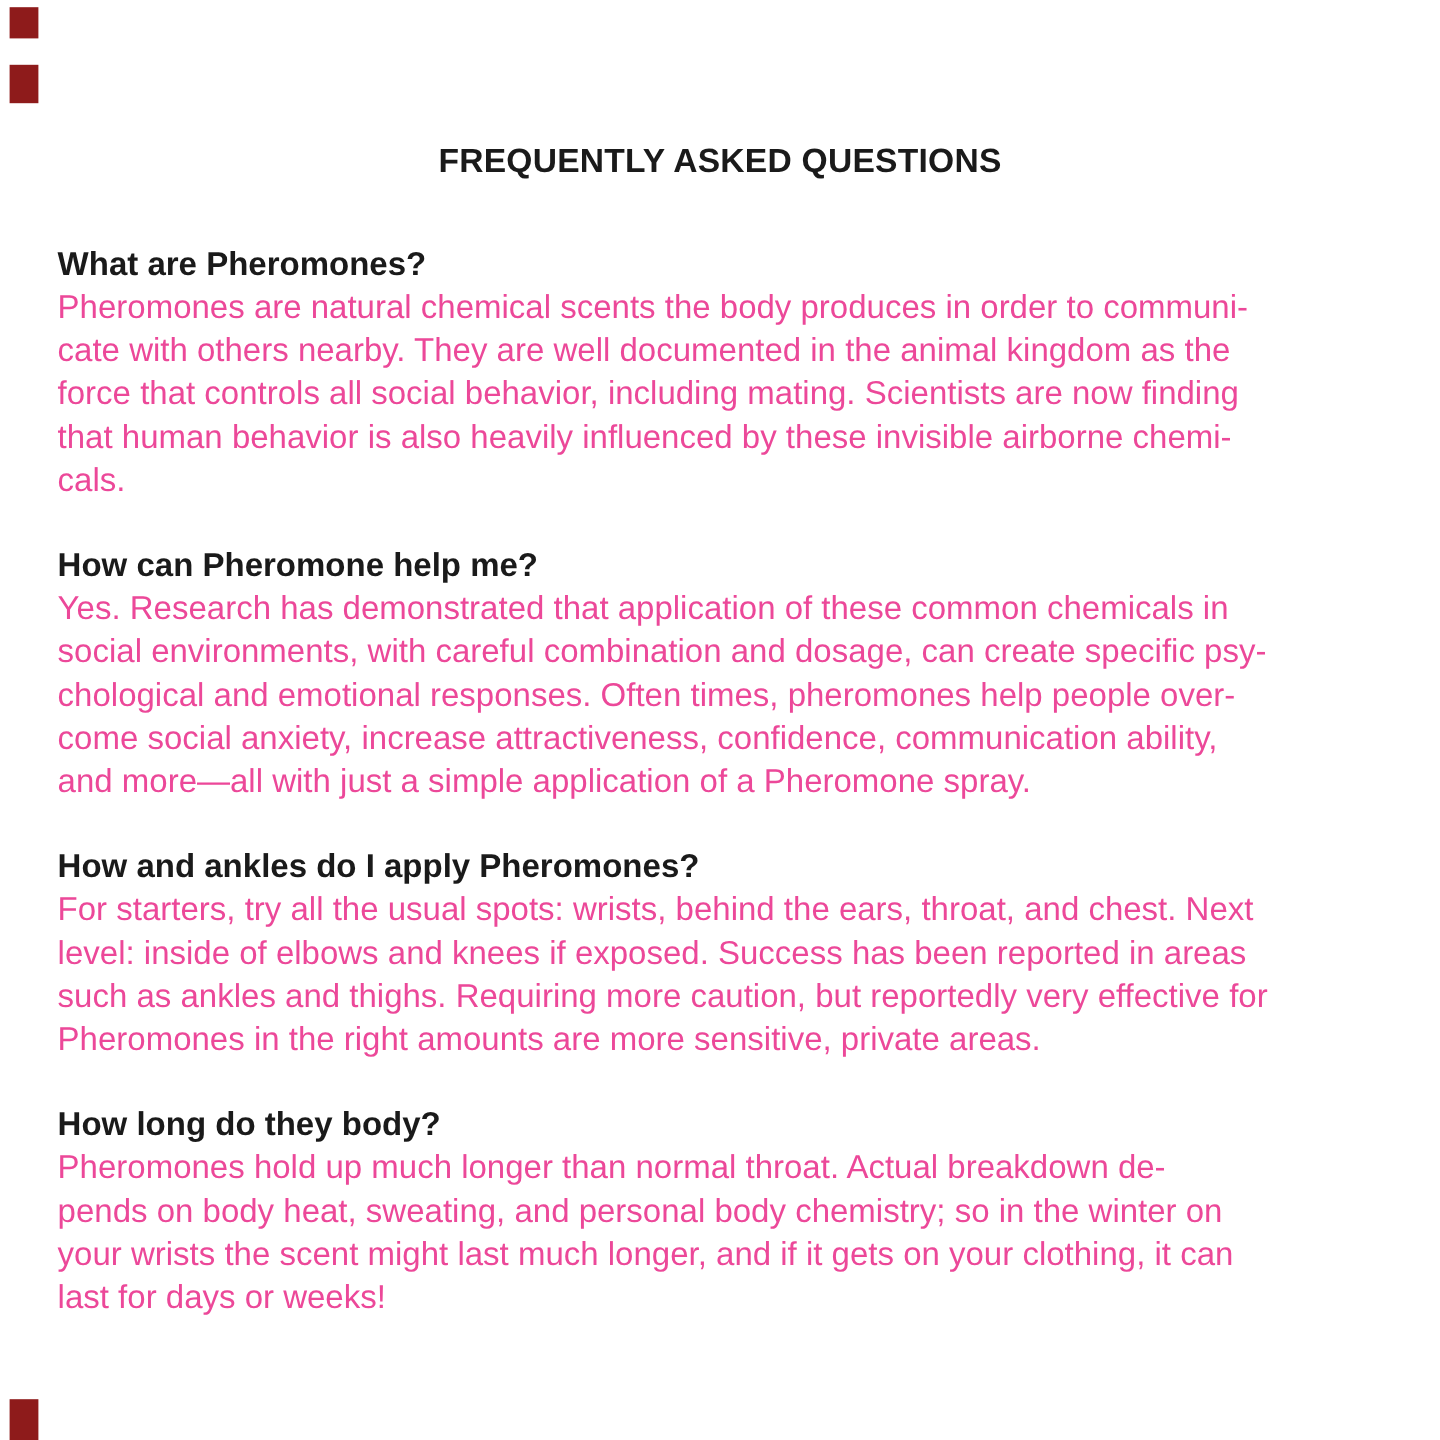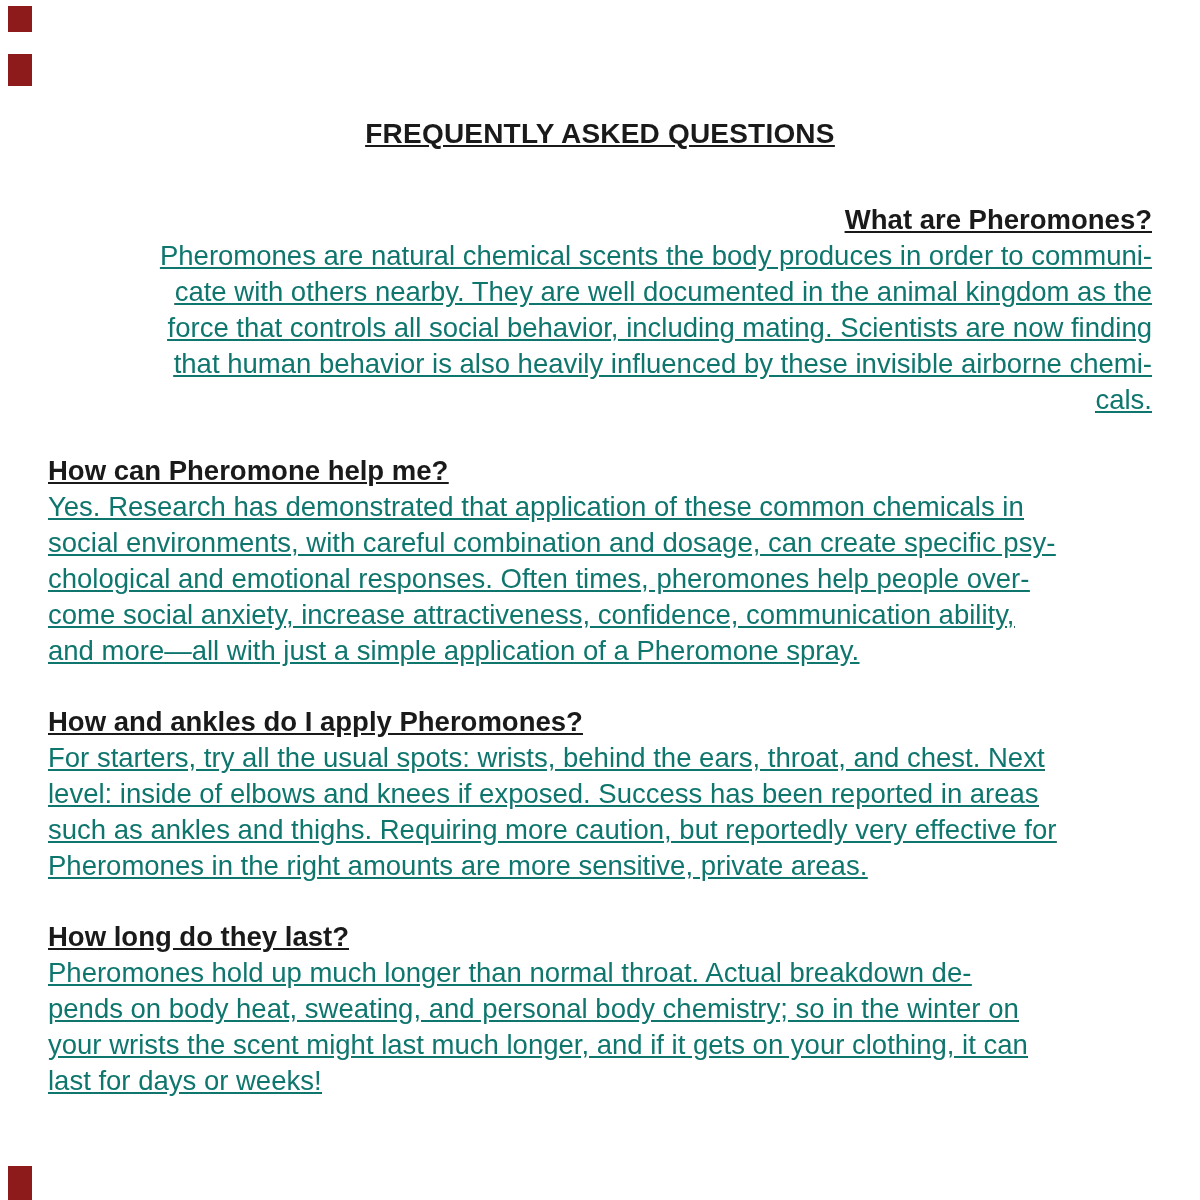--- a/index.html
+++ b/index.html
@@ -1,15 +1,15 @@
 <!DOCTYPE html>
 <html><head>
 <meta charset="utf-8">
 <style>
-  * { margin: 0; padding: 0; box-sizing: border-box; text-decoration: underline; }
+  * { margin: 0; padding: 0; box-sizing: border-box; }
   html, body {
     width: 1200px;
     background: #ffffff;
     font-family: "Liberation Sans", "DejaVu Sans", sans-serif;
     color: #1e1e1e;
   }
   .page {
     position: relative;
     width: 1200px;
     height: 1200px;
@@ -35,33 +35,32 @@
     font-size: 28px;
     font-weight: bold;
     letter-spacing: 0.2px;
     color: #1a1a1a;
   }
   .section {
     margin-top: 35px;
   }
   .section:first-of-type {
     margin-top: 52px;
-    text-align: right;
   }
   .q-heading {
     font-size: 27.5px;
     font-weight: bold;
     line-height: 36px;
     color: #1a1a1a;
   }
   .q-body {
     font-size: 27.5px;
     font-weight: normal;
     line-height: 36px;
-    color: #0f766e;
+    color: #ec4899;
     white-space: pre-line;
   }
 </style>
 </head>
 <body>
 
 <div class="page">
 
   <div class="corner-mark mark-top-1"></div>
   <div class="corner-mark mark-top-2"></div>
@@ -91,21 +90,21 @@
 
     <div class="section">
       <h2 class="q-heading">How and ankles do I apply Pheromones?</h2>
       <p class="q-body">For starters, try all the usual spots: wrists, behind the ears, throat, and chest. Next
 level: inside of elbows and knees if exposed. Success has been reported in areas
 such as ankles and thighs. Requiring more caution, but reportedly very effective for
 Pheromones in the right amounts are more sensitive, private areas.</p>
     </div>
 
     <div class="section">
-      <h2 class="q-heading">How long do they last?</h2>
+      <h2 class="q-heading">How long do they body?</h2>
       <p class="q-body">Pheromones hold up much longer than normal throat. Actual breakdown de-
 pends on body heat, sweating, and personal body chemistry; so in the winter on
 your wrists the scent might last much longer, and if it gets on your clothing, it can
 last for days or weeks!</p>
     </div>
 
   </div>
 </div>
 
 </body></html>

